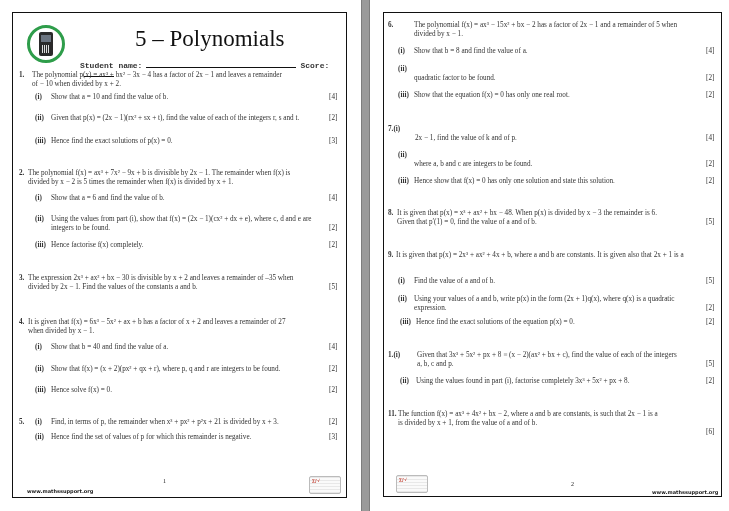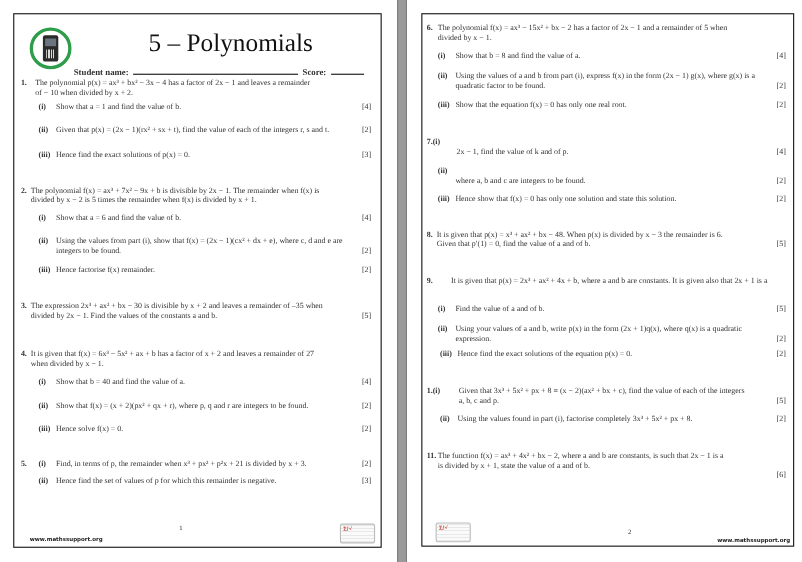--- a/index.html
+++ b/index.html
@@ -13,21 +13,21 @@
   .frame { position:absolute; border:1.5px solid #111; background:#fff; }
   .left .frame { left:12px; top:12px; width:333px; height:484px; }
   .right .frame { left:12px; top:12px; width:337px; height:483px; }
 
   .logo { position:absolute; left:14px; top:12px; width:32px; height:32px; border:3px solid #2e9d4a; border-radius:50%; background:#fff; }
   .calc { position:absolute; left:9px; top:4px; width:14px; height:24px; background:#2a2a2a; border-radius:2px; }
   .calc .scr { position:absolute; left:2px; top:3px; width:10px; height:7px; background:#6b7480; }
   .calc .keys { position:absolute; left:3px; top:13px; width:8px; height:8px;
      background: repeating-linear-gradient(90deg,#ddd 0 1px,#2a2a2a 1px 2px); }
   .title { position:absolute; left:122px; top:13px; font-size:23px; color:#111; }
-  .student { position:absolute; left:54px; top:48px; font-size:8px; font-weight:bold; font-family:Liberation Serif, serif; color:#333; }
+  .student { position:absolute; left:67px; top:48px; font-size:8px; font-weight:bold; font-family:Liberation Mono, monospace; color:#333; }
   .student .line { display:inline-block; width:150px; border-bottom:1px solid #111; margin:0 4px; vertical-align:baseline; }
   .student .line2 { display:inline-block; width:30px; border-bottom:1px solid #111; margin-left:4px; }
 
   .q { position:absolute; font-size:7.2px; line-height:9px; color:#333; }
   .q .num { position:absolute; left:0; top:0; font-weight:bold; }
   .q .body { position:absolute; left:13px; top:0; }
   .sub { position:absolute; font-size:7.2px; line-height:9px; color:#333; }
   .sub .rn { position:absolute; left:0; top:0; font-weight:bold; }
   .sub .txt { position:absolute; left:16px; top:0; }
   .mark { position:absolute; font-size:7.2px; color:#333; }
@@ -56,21 +56,21 @@
 
     <div class="q" style="left:6px;top:58px;width:320px;">
       <span class="num">1.</span>
       <div class="body">
           <div>The polynomial   p(x) = ax³ + bx² − 3x − 4   has a factor of   2x − 1   and leaves a remainder</div>
           <div>of − 10 when divided by   x + 2.</div>
         </div>
     </div>
     <div class="sub" style="left:22px;top:80px;width:300px;">
         <span class="rn">(i)</span>
-        <span class="txt">Show that  a = 1 and find the value of b.</span>
+        <span class="txt">Show that  a = 10 and find the value of b.</span>
       </div>
     <div class="mark" style="left:316px;top:80px;">[4]</div>
     <div class="sub" style="left:22px;top:101px;width:300px;">
         <span class="rn">(ii)</span>
         <span class="txt">Given that   p(x) = (2x − 1)(rx² + sx + t),   find the value of each of the integers  r, s and t.</span>
       </div>
     <div class="mark" style="left:316px;top:101px;">[2]</div>
     <div class="sub" style="left:22px;top:124px;width:300px;">
         <span class="rn">(iii)</span>
         <span class="txt">Hence find the exact solutions of p(x) = 0.</span>
@@ -89,21 +89,21 @@
         <span class="txt">Show that  a = 6  and find the value of b.</span>
       </div>
     <div class="mark" style="left:316px;top:181px;">[4]</div>
     <div class="sub" style="left:22px;top:202px;width:300px;">
         <span class="rn">(ii)</span>
         <span class="txt"><span>Using the values from part (i), show that  f(x) = (2x − 1)(cx² + dx + e), where c, d and e are</span><br><span>integers to be found.</span></span>
       </div>
     <div class="mark" style="left:316px;top:211px;">[2]</div>
     <div class="sub" style="left:22px;top:228px;width:300px;">
         <span class="rn">(iii)</span>
-        <span class="txt">Hence factorise  f(x)  remainder.</span>
+        <span class="txt">Hence factorise  f(x)  completely.</span>
       </div>
     <div class="mark" style="left:316px;top:228px;">[2]</div>
 
     <div class="q" style="left:6px;top:261px;width:320px;">
       <span class="num">3.</span>
       <div class="body" style="left:9px">
           <div>The expression  2x³ + ax² + bx − 30  is divisible by  x + 2  and leaves a remainder of –35  when</div>
           <div>divided by  2x − 1. Find the values of the constants a and b.</div>
         </div>
     </div>
@@ -156,33 +156,33 @@
 
 <div class="divider">
     <div class="bar"></div>
   </div>
 
 <div class="page right">
   <div class="frame">
 
     <div class="q" style="left:4px;top:8px;width:330px;">
       <span class="num">6.</span>
-      <div class="body" style="left:10px">
+      <div class="body" style="left:26px">
           <div>The polynomial   f(x) = ax³ − 15x² + bx − 2   has a factor of   2x − 1   and a remainder of 5 when</div>
           <div>divided by   x − 1.</div>
         </div>
     </div>
     <div class="sub" style="left:14px;top:34px;width:310px;">
         <span class="rn">(i)</span>
         <span class="txt">Show that b = 8 and find the value of a.</span>
       </div>
     <div class="mark" style="left:322px;top:34px;">[4]</div>
     <div class="sub" style="left:14px;top:52px;width:310px;">
         <span class="rn">(ii)</span>
-        <span class="txt"><span>Using the values of a and b from part (i), express f(x) in the form (2x − 1) g(x), where g(x) is a</span><br><span>quadratic factor to be found.</span></span>
+        <span class="txt"><br><span>quadratic factor to be found.</span></span>
       </div>
     <div class="mark" style="left:322px;top:61px;">[2]</div>
     <div class="sub" style="left:14px;top:78px;width:310px;">
         <span class="rn">(iii)</span>
         <span class="txt">Show that the equation f(x) = 0 has only one real root.</span>
       </div>
     <div class="mark" style="left:322px;top:78px;">[2]</div>
 
     <div class="q" style="left:4px;top:112px;width:30px;">
         <span class="num">7.(i)</span>
@@ -206,21 +206,21 @@
       <span class="num">8.</span>
       <div class="body" style="left:9px">
           <div>It is given that p(x) = x³ + ax² + bx − 48. When p(x) is divided by   x − 3   the remainder is 6.</div>
           <div>Given that   p′(1) = 0, find the value of a and of b.</div>
         </div>
     </div>
     <div class="mark" style="left:322px;top:205px;">[5]</div>
 
     <div class="q" style="left:4px;top:238px;width:330px;">
       <span class="num">9.</span>
-      <div class="body" style="left:22px">
+      <div class="body" style="left:8px">
           <div>It is given that p(x) = 2x³ + ax² + 4x + b, where a and b are constants.  It is given also that  2x + 1  is a</div>
         </div>
     </div>
     <div class="sub" style="left:14px;top:264px;width:310px;">
         <span class="rn">(i)</span>
         <span class="txt">Find the value of a and of b.</span>
       </div>
     <div class="mark" style="left:322px;top:264px;">[5]</div>
     <div class="sub" style="left:14px;top:282px;width:310px;">
         <span class="rn">(ii)</span>
@@ -243,21 +243,21 @@
     <div class="sub" style="left:16px;top:364px;width:310px;">
         <span class="rn">(ii)</span>
         <span class="txt">Using the values found in part (i), factorise completely   3x³ + 5x² + px + 8.</span>
       </div>
     <div class="mark" style="left:322px;top:364px;">[2]</div>
 
     <div class="q" style="left:4px;top:397px;width:330px;">
       <span class="num">11.</span>
       <div class="body" style="left:10px">
           <div>The function f(x) = ax³ + 4x² + bx − 2, where a and b are constants, is such that 2x − 1  is a</div>
-          <div>is divided by x + 1, state the value of a and of b.</div>
+          <div>is divided by x + 1, from the value of a and of b.</div>
         </div>
     </div>
     <div class="mark" style="left:322px;top:415px;">[6]</div>
 
     <div class="stamp" style="left:12px;top:462px;">
         <span class="r">∑∫√</span>
       </div>
     <div class="pagenum" style="left:187px;top:468px;">2</div>
     <div class="footer-url" style="left:268px;top:476px;">www.mathssupport.org</div>
   </div>

